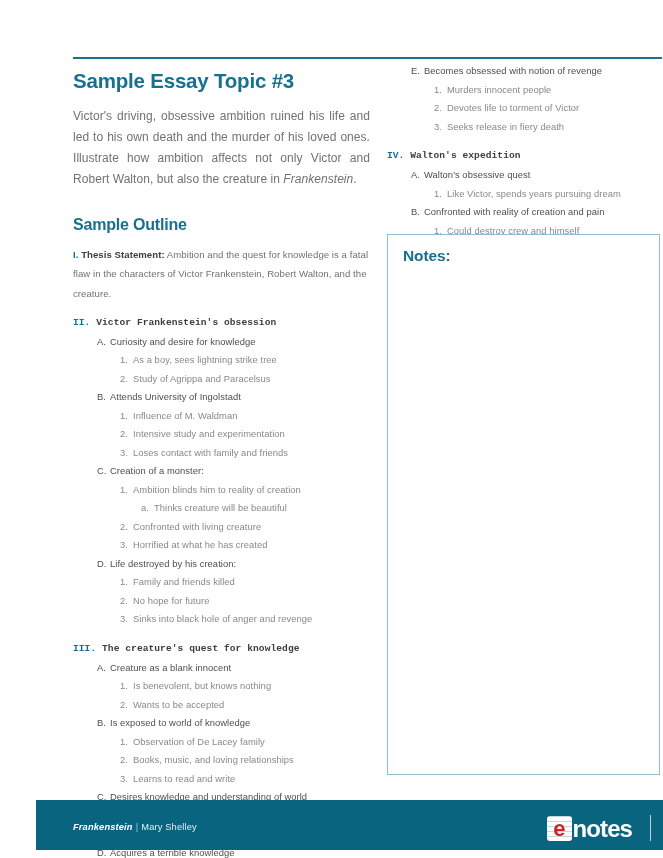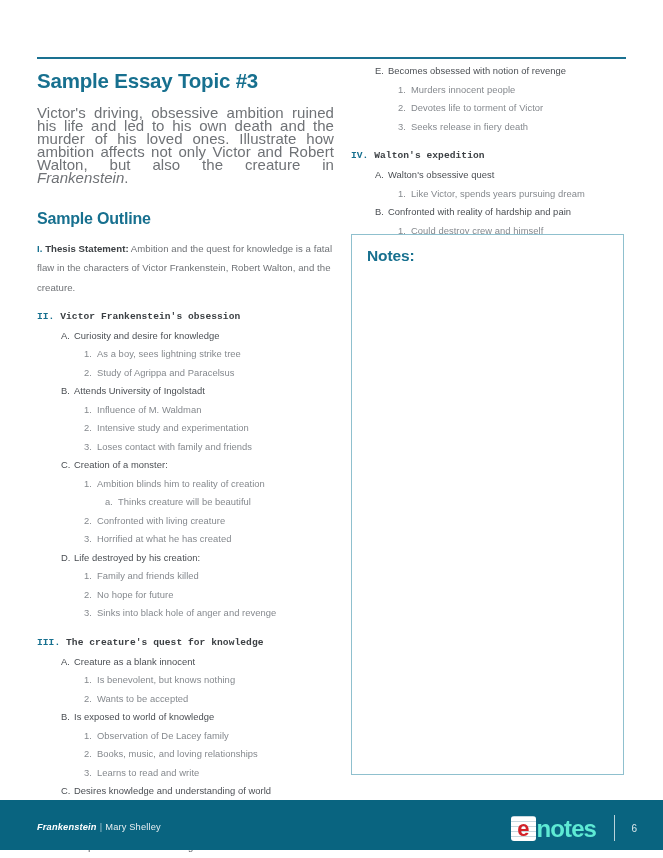--- a/index.html
+++ b/index.html
@@ -11,20 +11,21 @@
     width: 663px;
     height: 858px;
     position: relative;
     font-family: "Liberation Sans", sans-serif;
     overflow: hidden;
   }
   .page {
     position: absolute;
     inset: 0;
     background: #ffffff;
+    margin-left: 36px;
   }
   .top-rule {
     position: absolute;
     left: 37px;
     top: 57px;
     width: 589px;
     height: 2px;
     background: #1a7191;
   }
   .content {
@@ -57,22 +58,22 @@
   }
   h2.title2 {
     font-size: 16px;
     font-weight: bold;
     color: #17708f;
     margin: 26px 0 12px 0;
     letter-spacing: -0.2px;
     line-height: 1.1;
   }
   p.intro {
-    font-size: 15px;
-    line-height: 13px;
+    font-size: 12px;
+    line-height: 21px;
     color: #6f7276;
     margin: 0;
     text-align: justify;
     letter-spacing: 0.05px;
   }
   p.intro em { font-style: italic; }
 
   .thesis {
     font-size: 9.6px;
     line-height: 19.2px;
@@ -187,21 +188,21 @@
     color: #d3222a;
     font-size: 22px;
     font-weight: bold;
     line-height: 25px;
     text-align: center;
     letter-spacing: -0.5px;
     position: relative;
     overflow: hidden;
   }
   .logo-word {
-    color: #5eead4;
+    color: #ffffff;
     font-size: 24px;
     font-weight: bold;
     line-height: 25px;
     letter-spacing: -0.9px;
     margin-left: 1px;
   }
   .foot-div {
     width: 1.4px;
     height: 26px;
     background: #b9d3db;
@@ -374,21 +375,21 @@
           <li class="lvl2">
             <span class="mk">A.</span>
             <span class="tx">Walton's obsessive quest</span>
           </li>
           <li class="lvl3">
             <span class="mk">1.</span>
             <span class="tx">Like Victor, spends years pursuing dream</span>
           </li>
           <li class="lvl2">
             <span class="mk">B.</span>
-            <span class="tx">Confronted with reality of hardship and pain</span>
+            <span class="tx">Confronted with reality of creation and pain</span>
           </li>
           <li class="lvl3">
             <span class="mk">1.</span>
             <span class="tx">Could destroy crew and himself</span>
           </li>
           <li class="lvl2">
             <span class="mk">C.</span>
             <span class="tx">Learns from Victor and ultimately abandons quest</span>
           </li>
           <li class="lvl1"><span class="num">V. </span><span>Conclusion</span></li>

